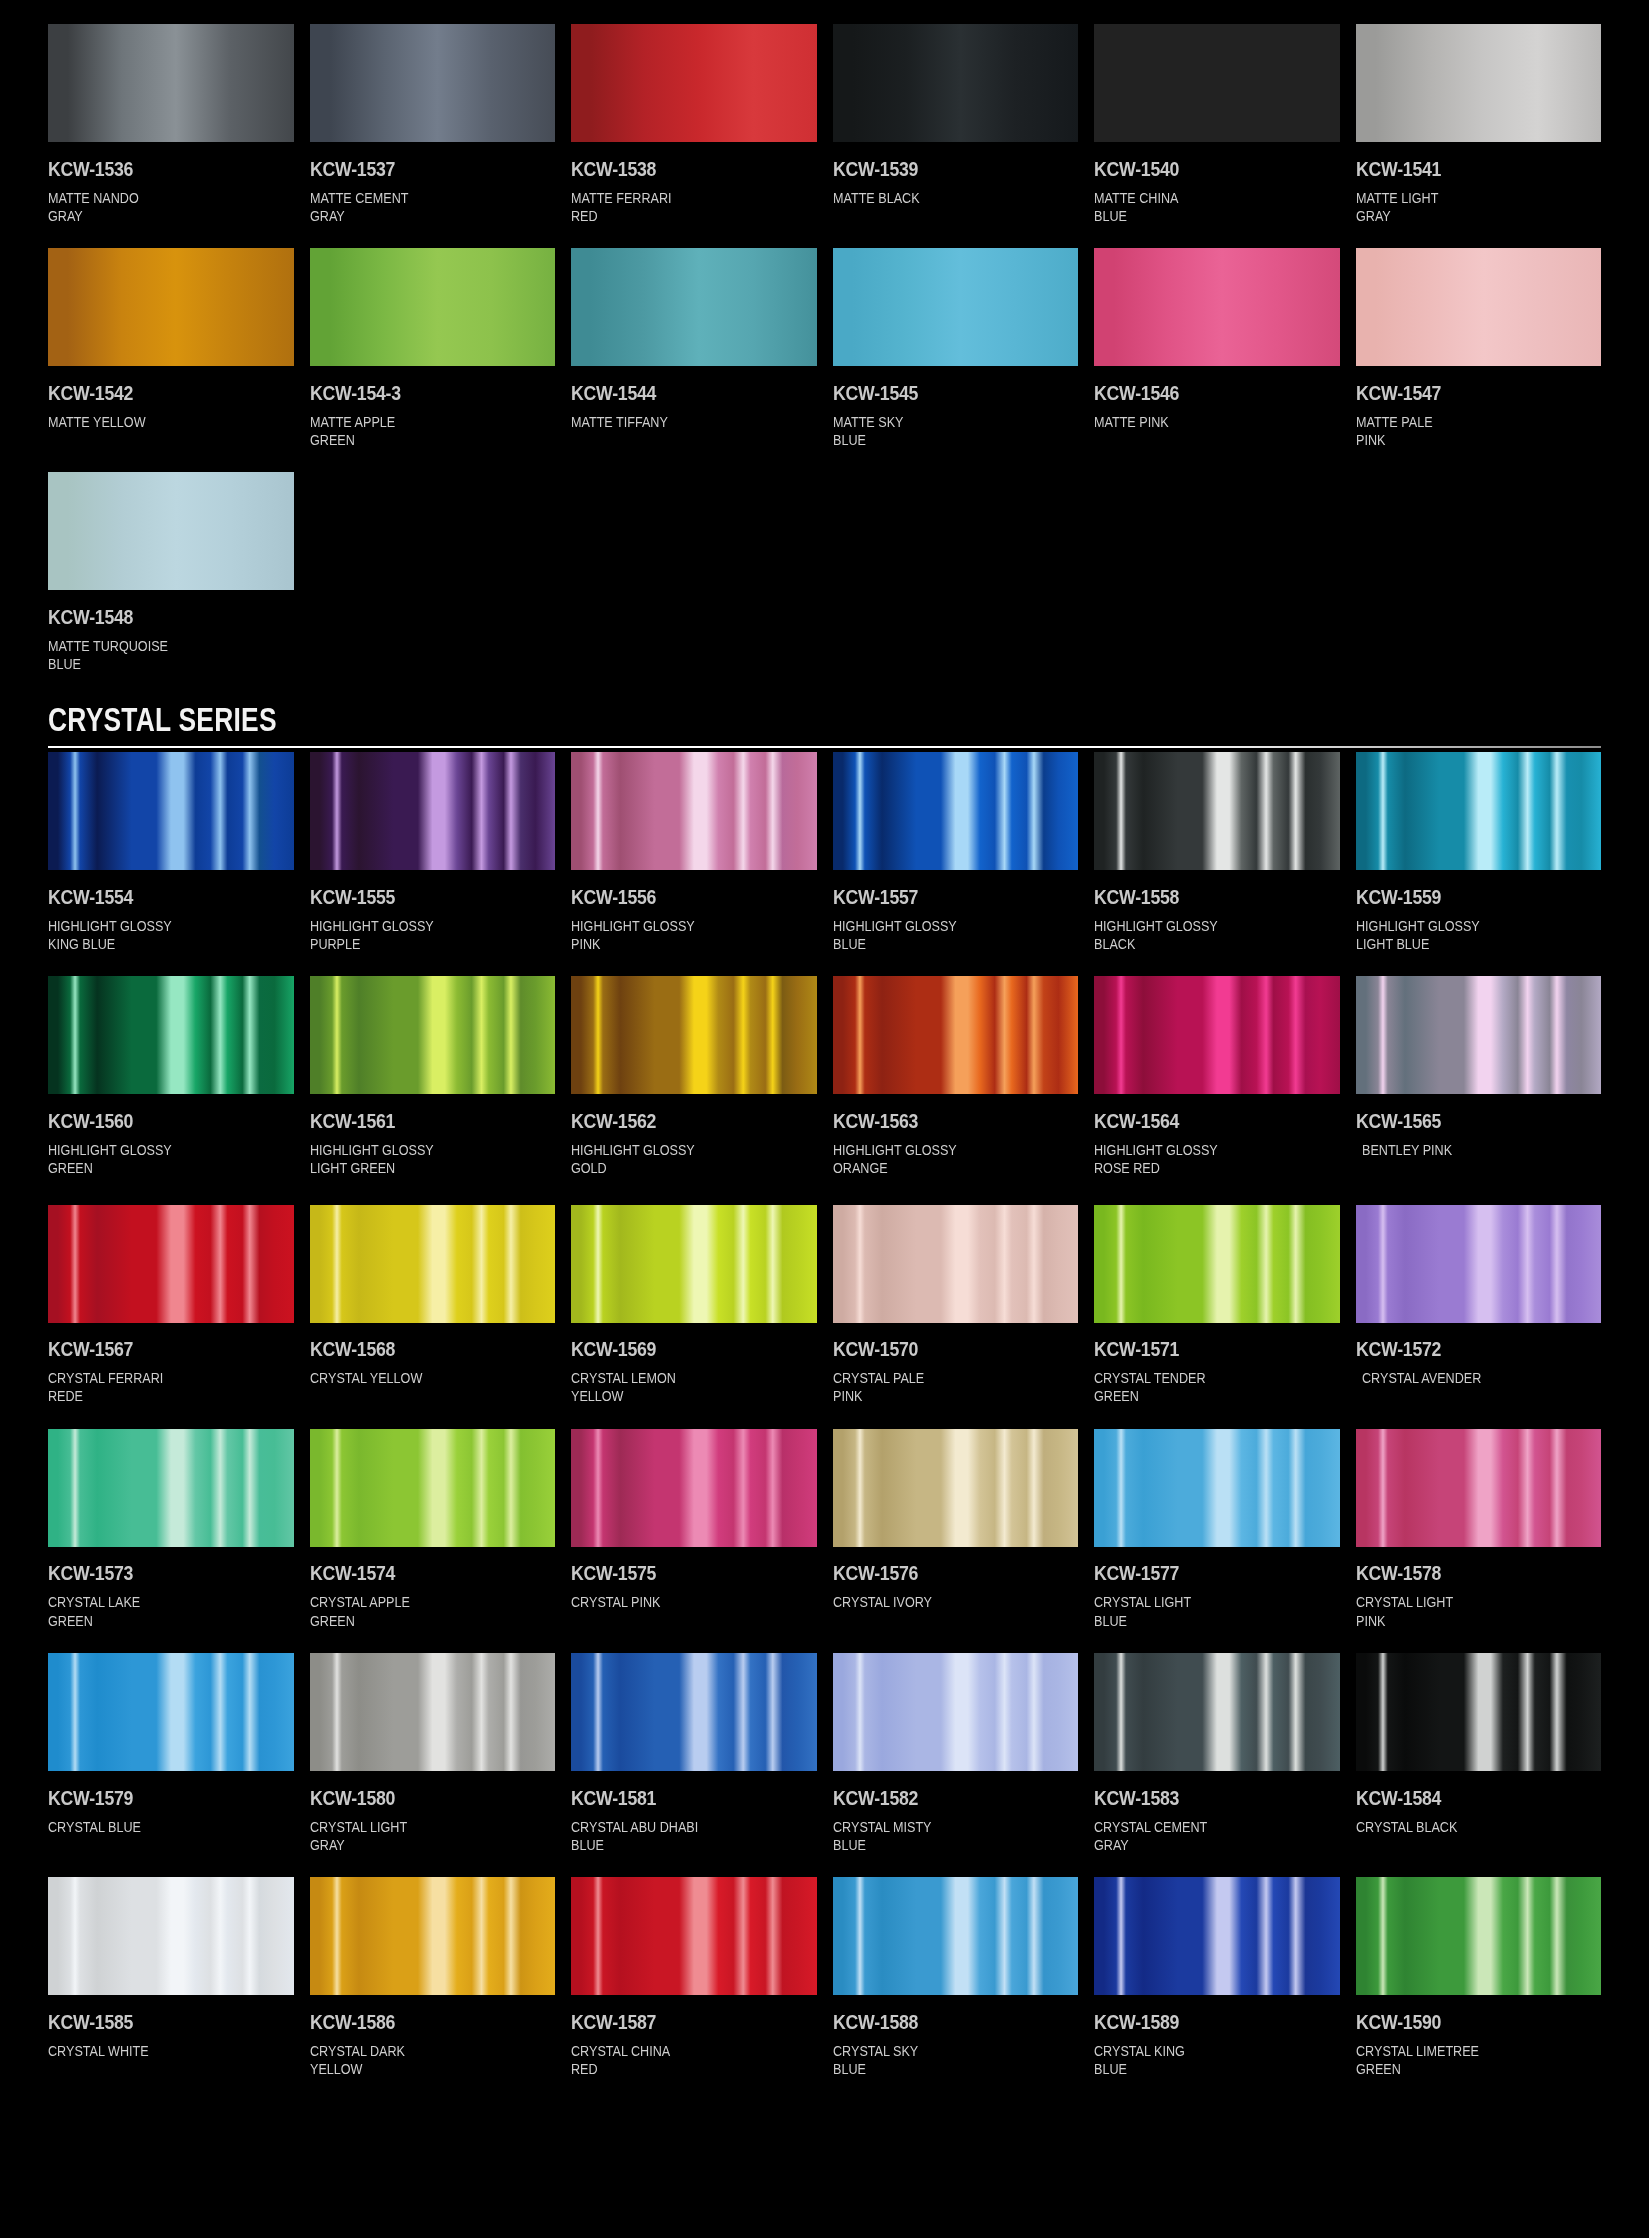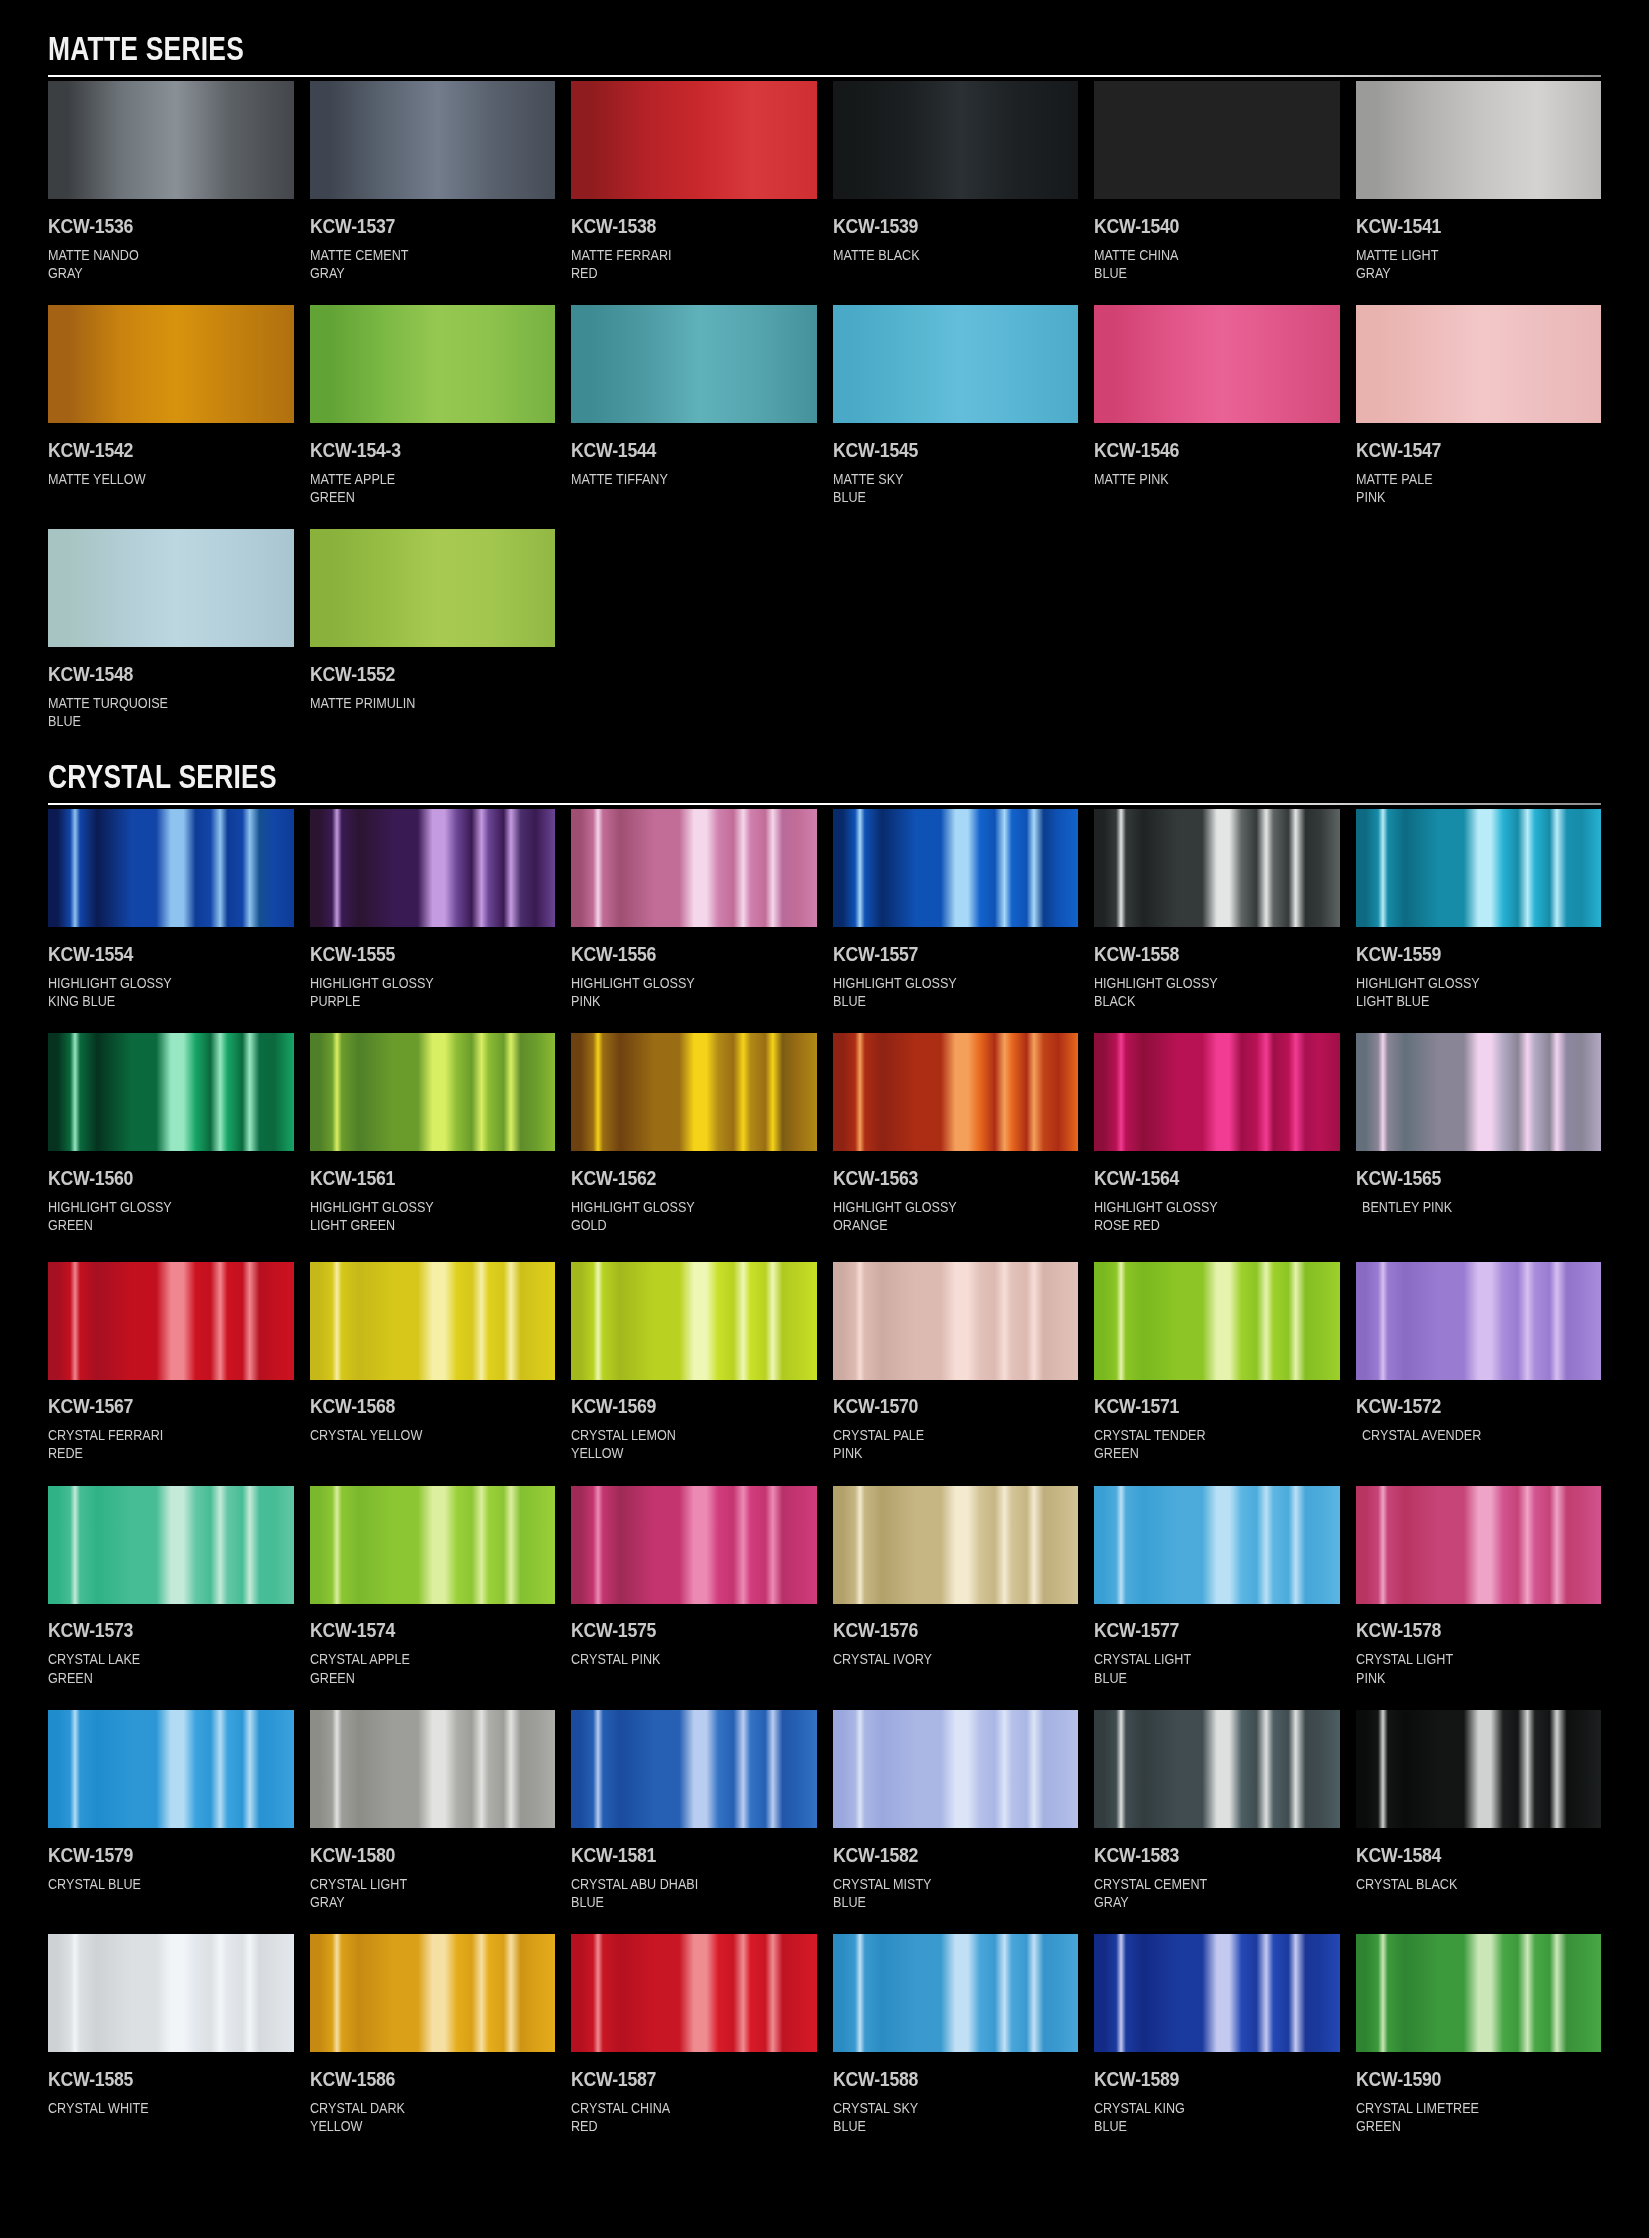--- a/index.html
+++ b/index.html
@@ -88,24 +88,20 @@
 
   
   .section + .section .section-head { padding-top: 4px; }
 </style>
 </head>
 <body>
 
 <div class="page">
 
 <div class="section">
-      <div class="section-head">
-        <div class="section-title">MATTE SERIES</div>
-        <div class="section-rule"></div>
-      </div>
       <div class="grid">
         <div class="cell">
           <div class="chip" style="background: linear-gradient(90deg, rgb(60, 63, 66) 0%, rgb(60, 63, 66) 8%, rgb(110, 117, 122) 30%, rgb(138, 145, 150) 52%, rgb(92, 97, 102) 74%, rgb(67, 71, 75) 100%);"></div>
           <div class="code">KCW-1536</div>
           <div class="desc">MATTE NANDO
 GRAY</div>
         </div>
         <div class="cell">
           <div class="chip" style="background: linear-gradient(90deg, rgb(62, 69, 80) 0%, rgb(62, 69, 80) 8%, rgb(90, 99, 112) 30%, rgb(115, 125, 140) 52%, rgb(89, 97, 110) 74%, rgb(70, 76, 86) 100%);"></div>
           <div class="code">KCW-1537</div>
@@ -166,25 +162,20 @@
           <div class="chip" style="background: linear-gradient(90deg, rgb(232, 178, 174) 0%, rgb(232, 178, 174) 8%, rgb(238, 188, 187) 30%, rgb(243, 199, 200) 52%, rgb(238, 191, 192) 74%, rgb(233, 182, 182) 100%);"></div>
           <div class="code">KCW-1547</div>
           <div class="desc">MATTE PALE
 PINK</div>
         </div>
         <div class="cell">
           <div class="chip" style="background: linear-gradient(90deg, rgb(168, 196, 194) 0%, rgb(168, 196, 194) 8%, rgb(178, 205, 212) 30%, rgb(188, 215, 224) 52%, rgb(180, 208, 218) 74%, rgb(169, 197, 207) 100%);"></div>
           <div class="code">KCW-1548</div>
           <div class="desc">MATTE TURQUOISE
 BLUE</div>
-        </div>
-        <div class="cell">
-          <div class="chip" style="background: linear-gradient(90deg, rgb(137, 177, 59) 0%, rgb(137, 177, 59) 8%, rgb(151, 189, 68) 30%, rgb(168, 202, 82) 52%, rgb(162, 198, 78) 74%, rgb(146, 184, 68) 100%);"></div>
-          <div class="code">KCW-1552</div>
-          <div class="desc">MATTE PRIMULIN</div>
         </div>
       </div>
     </div>
     <div class="section">
       <div class="section-head">
         <div class="section-title">CRYSTAL SERIES</div>
         <div class="section-rule"></div>
       </div>
       <div class="grid">
         <div class="cell">

